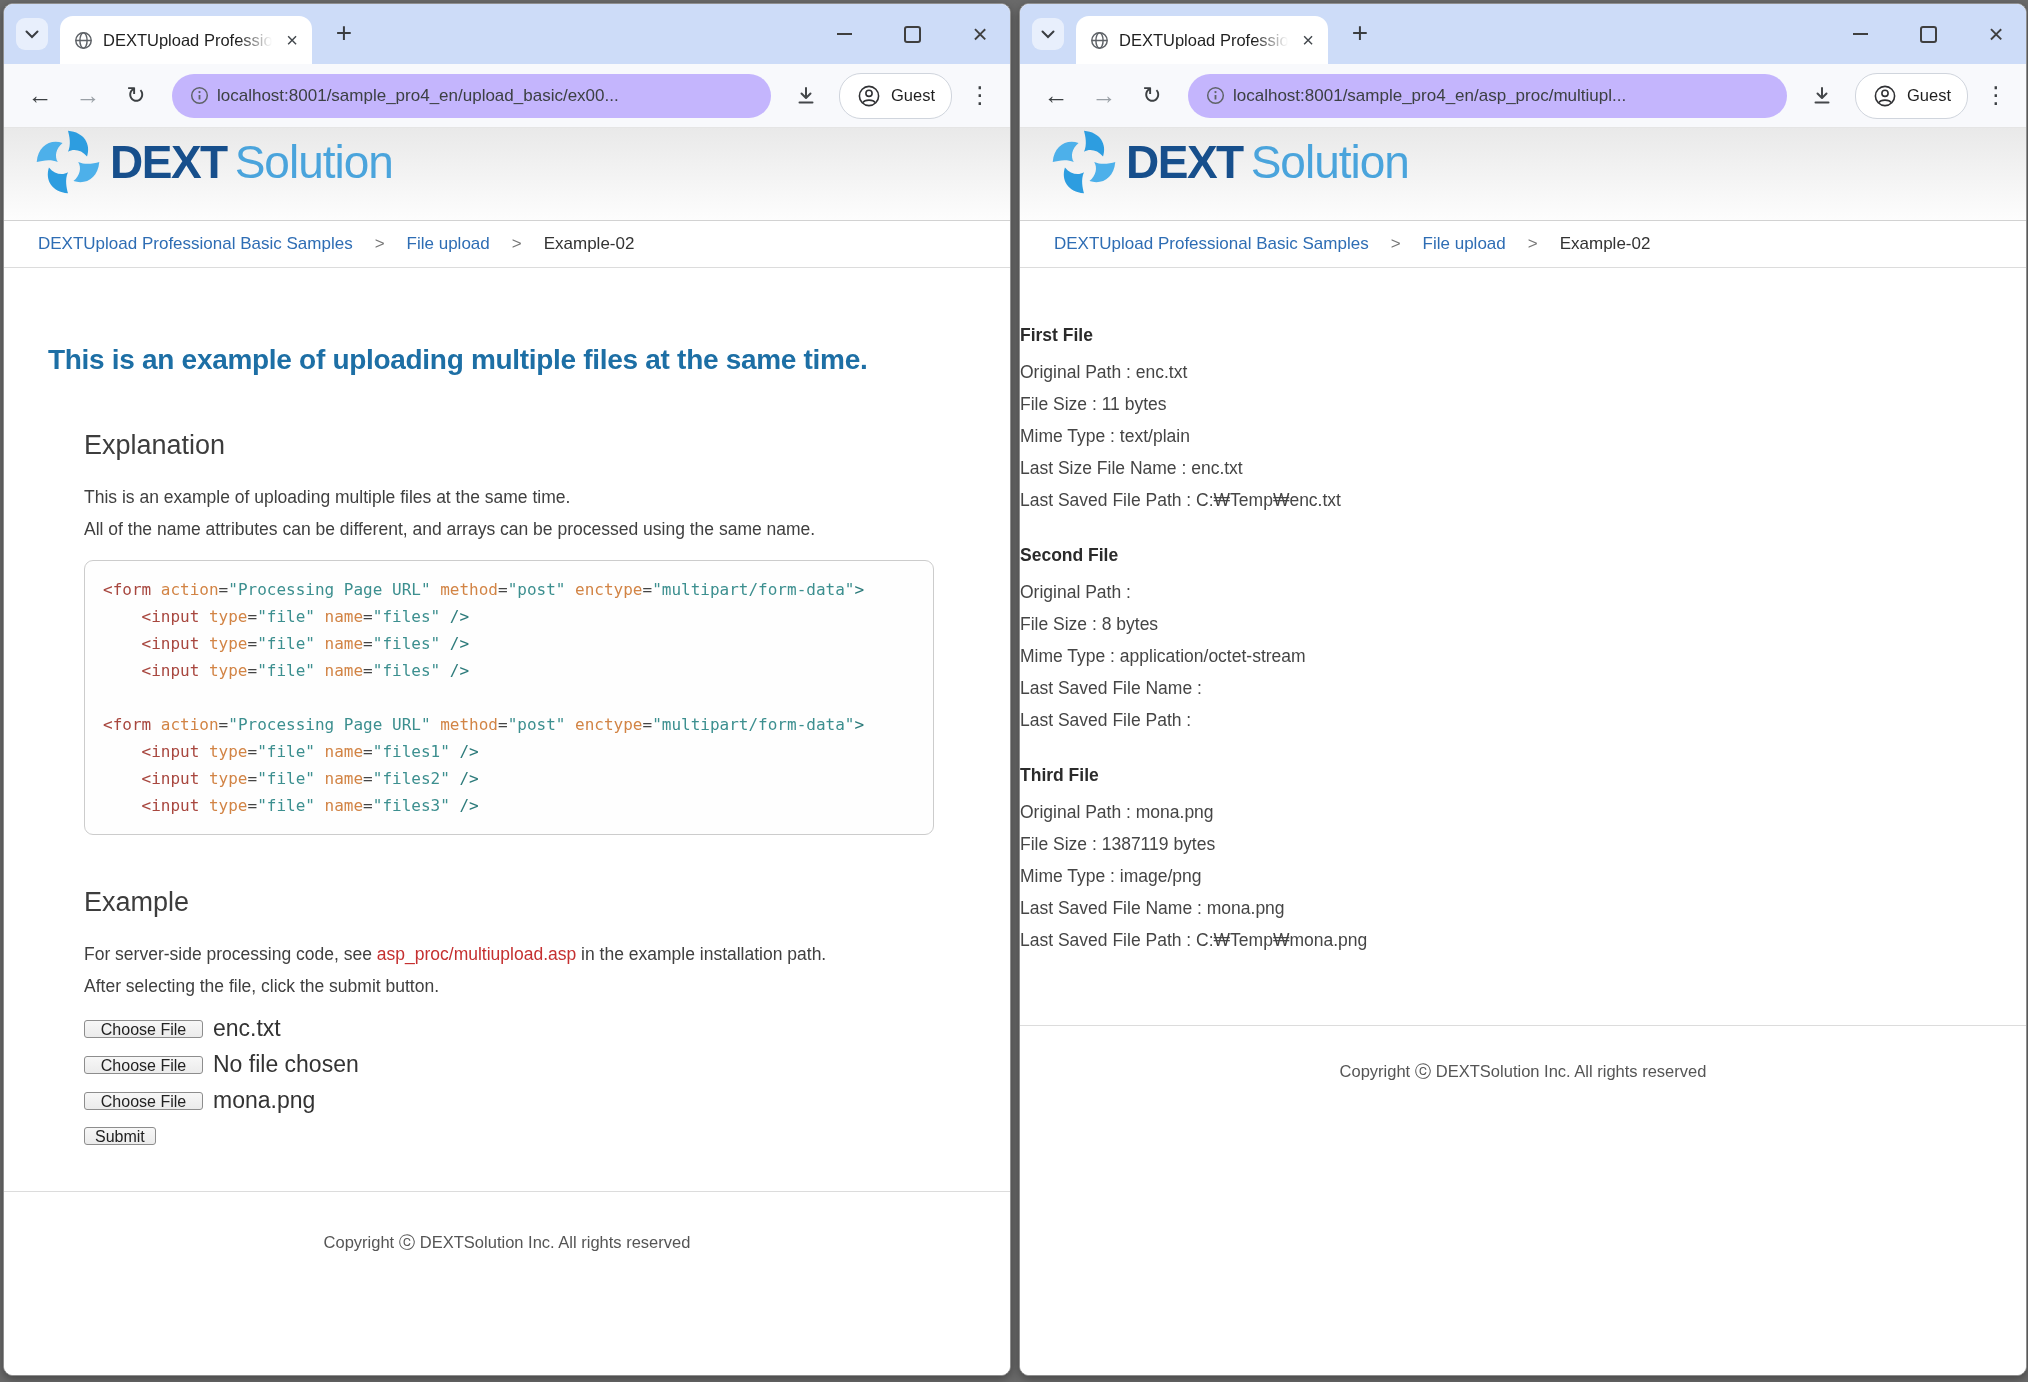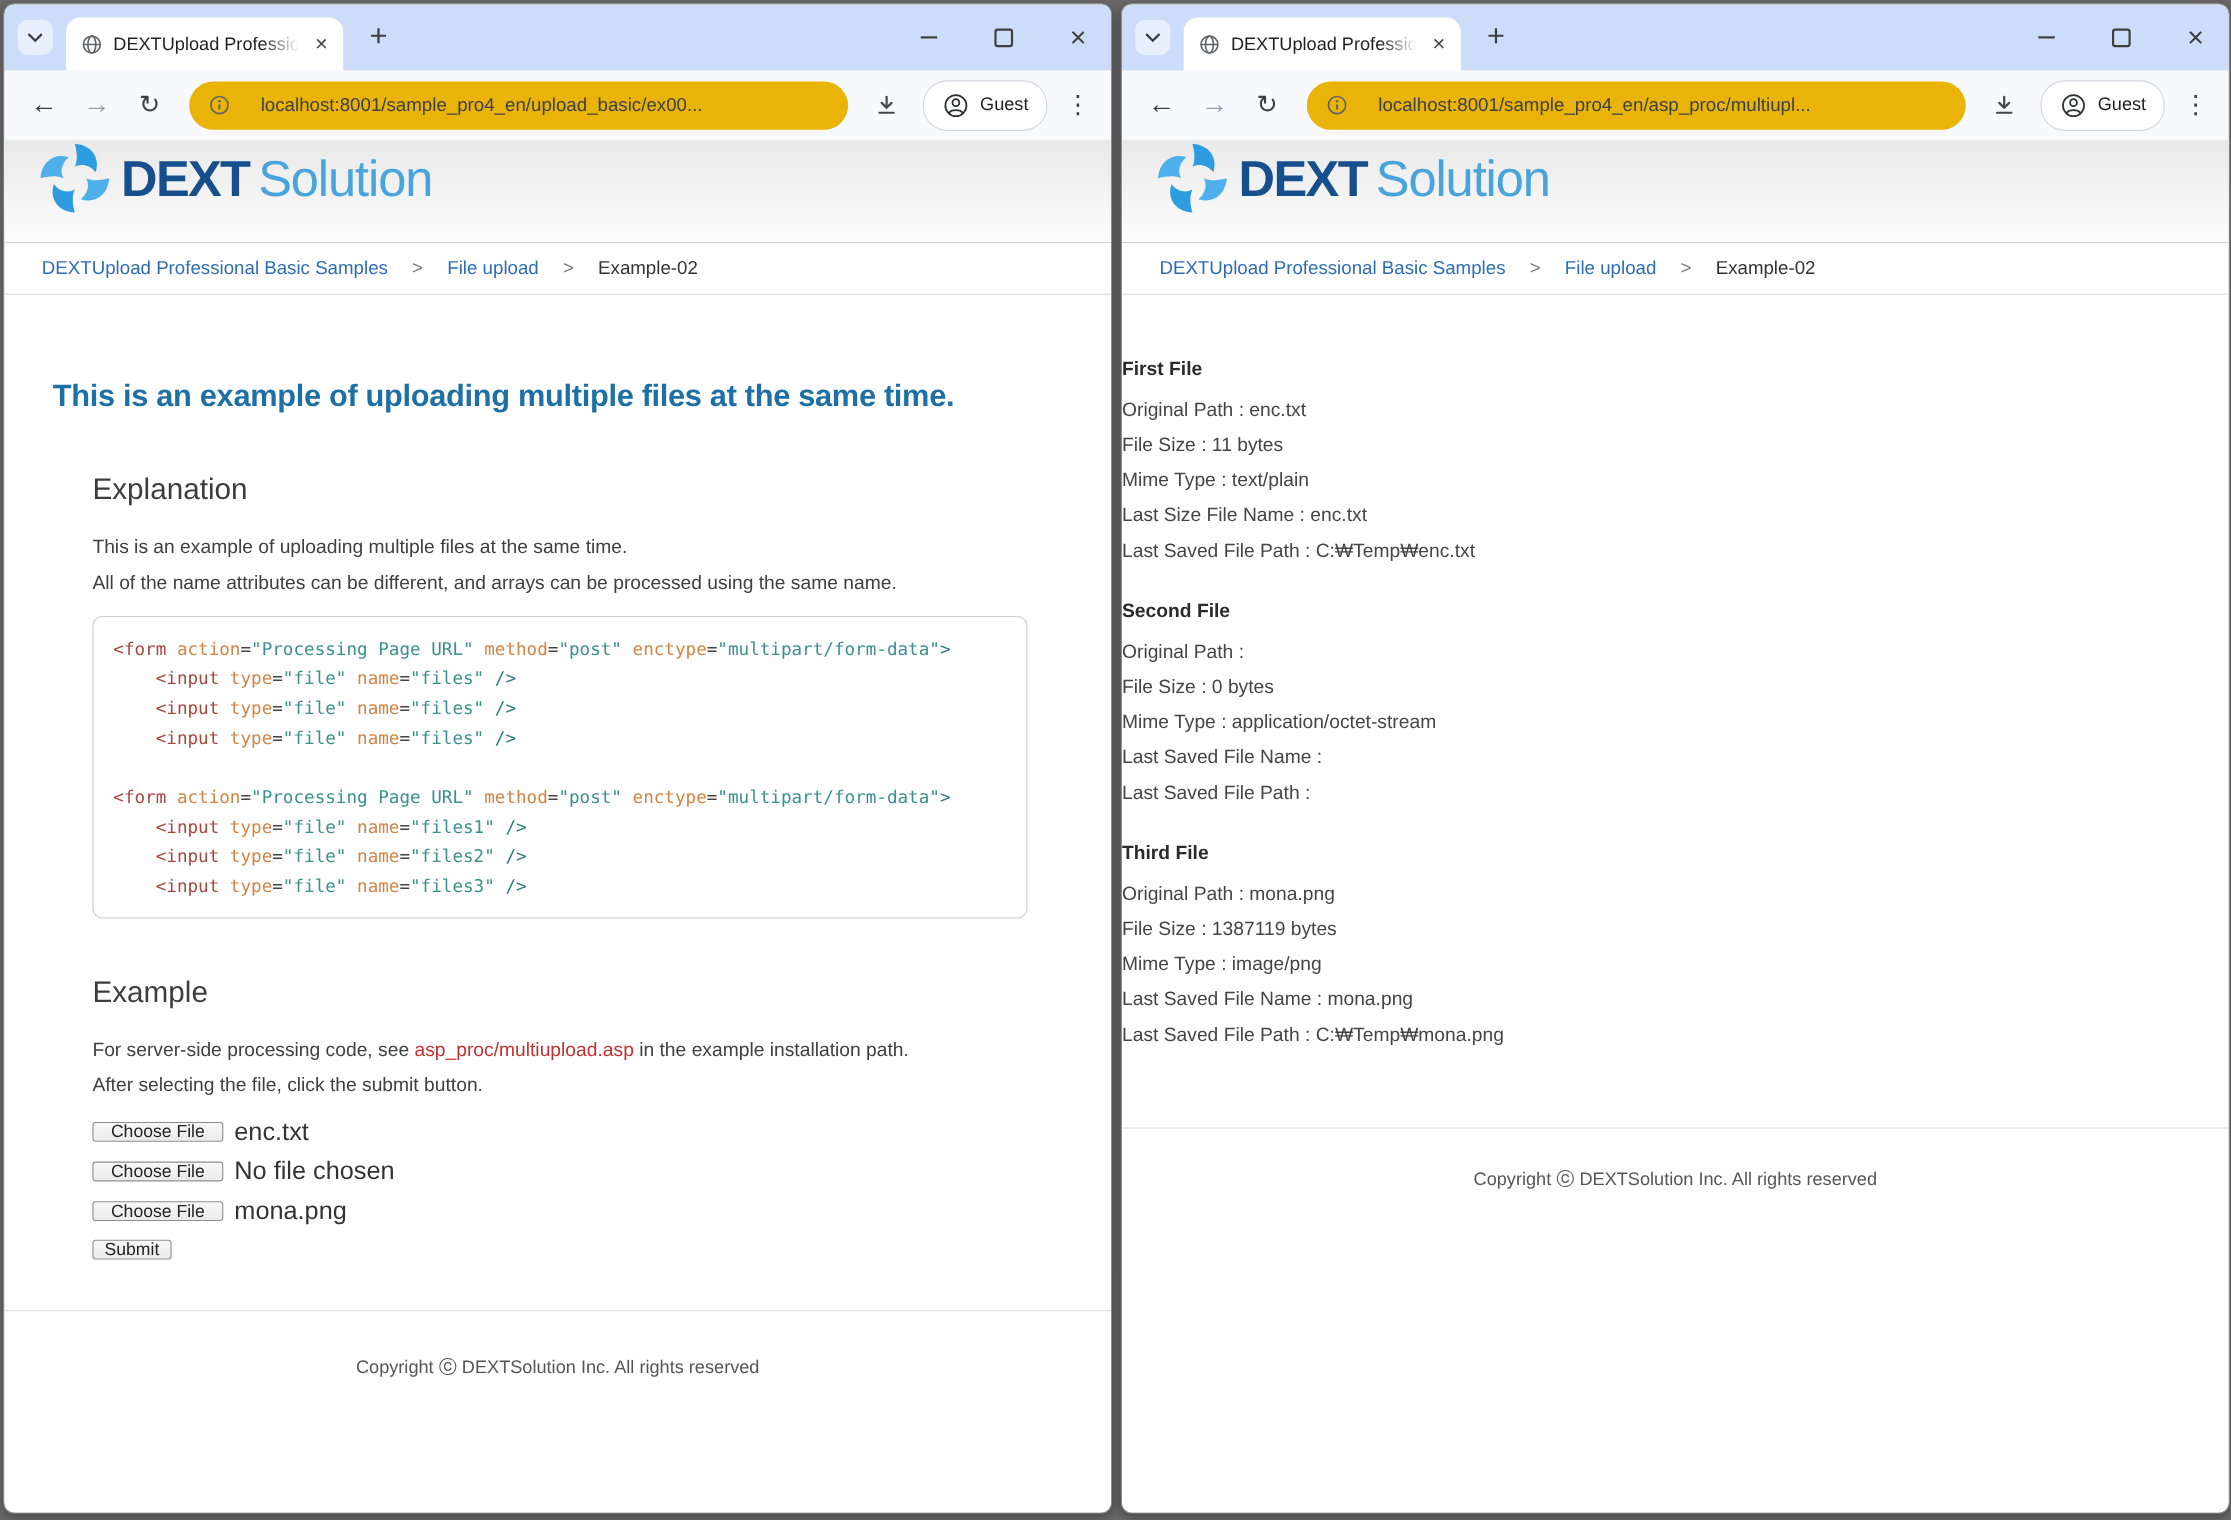--- a/index.html
+++ b/index.html
@@ -27,22 +27,22 @@
   .wc{width:48px;height:60px;display:flex;align-items:center;justify-content:center;margin-left:20px;cursor:pointer}
   .min-glyph{width:15px;height:2px;background:#3f3f3f}
   .max-glyph{width:13px;height:13px;border:2px solid #3f3f3f;border-radius:3px}
   .close-glyph{font-size:26px;color:#3f3f3f;line-height:1}
 
   .toolbar{height:64px;background:#f8f9fc;display:flex;align-items:center;
            border-bottom:1px solid #e5e5e5;padding:0 12px;box-sizing:border-box}
   .nav-ico{width:48px;text-align:center;font-size:25px;color:#3c4043;cursor:pointer;user-select:none}
   .nav-ico.fwd{color:#9aa0a6}
   .nav-ico.reload{font-size:23px}
-  .addressbar{flex:1;height:44px;background:#eab308;border-radius:22px;margin:0 12px;display:flex;
-              align-items:center;padding:0 18px;gap:28px;min-width:0;cursor:text}
+  .addressbar{flex:1;height:44px;background:#c4b5fd;border-radius:22px;margin:0 12px;display:flex;
+              align-items:center;padding:0 18px;gap:8px;min-width:0;cursor:text}
   .url{font-size:17px;color:#3c4043;white-space:nowrap;overflow:hidden}
   .dl-ico{width:46px;text-align:center;cursor:pointer}
   .guest{height:44px;border:1px solid #d0d5dd;border-radius:22px;background:#fff;display:flex;
          align-items:center;gap:9px;padding:0 16px;font-size:16.5px;color:#1f1f1f;margin:0 10px;cursor:pointer}
   .menu-ico{width:36px;text-align:center;font-size:23px;color:#3c4043;cursor:pointer}
 
   
   .page{position:relative;height:1247px;background:#fff;overflow:hidden}
   .site-header{height:92px;background:linear-gradient(#e9e9e9,#fdfdfd);border-bottom:1px solid #d2d2d2;
                display:flex;align-items:flex-start;padding-left:30px}
@@ -332,21 +332,21 @@
           <h3>First File</h3>
           <p>Original Path : enc.txt</p>
           <p>File Size : 11 bytes</p>
           <p>Mime Type : text/plain</p>
           <p>Last Size File Name : enc.txt</p>
           <p>Last Saved File Path : C:₩Temp₩enc.txt</p>
         </div>
         <div class="file-block">
           <h3>Second File</h3>
           <p>Original Path :</p>
-          <p>File Size : 0 bytes</p>
+          <p>File Size : 8 bytes</p>
           <p>Mime Type : application/octet-stream</p>
           <p>Last Saved File Name :</p>
           <p>Last Saved File Path :</p>
         </div>
         <div class="file-block">
           <h3>Third File</h3>
           <p>Original Path : mona.png</p>
           <p>File Size : 1387119 bytes</p>
           <p>Mime Type : image/png</p>
           <p>Last Saved File Name : mona.png</p>

